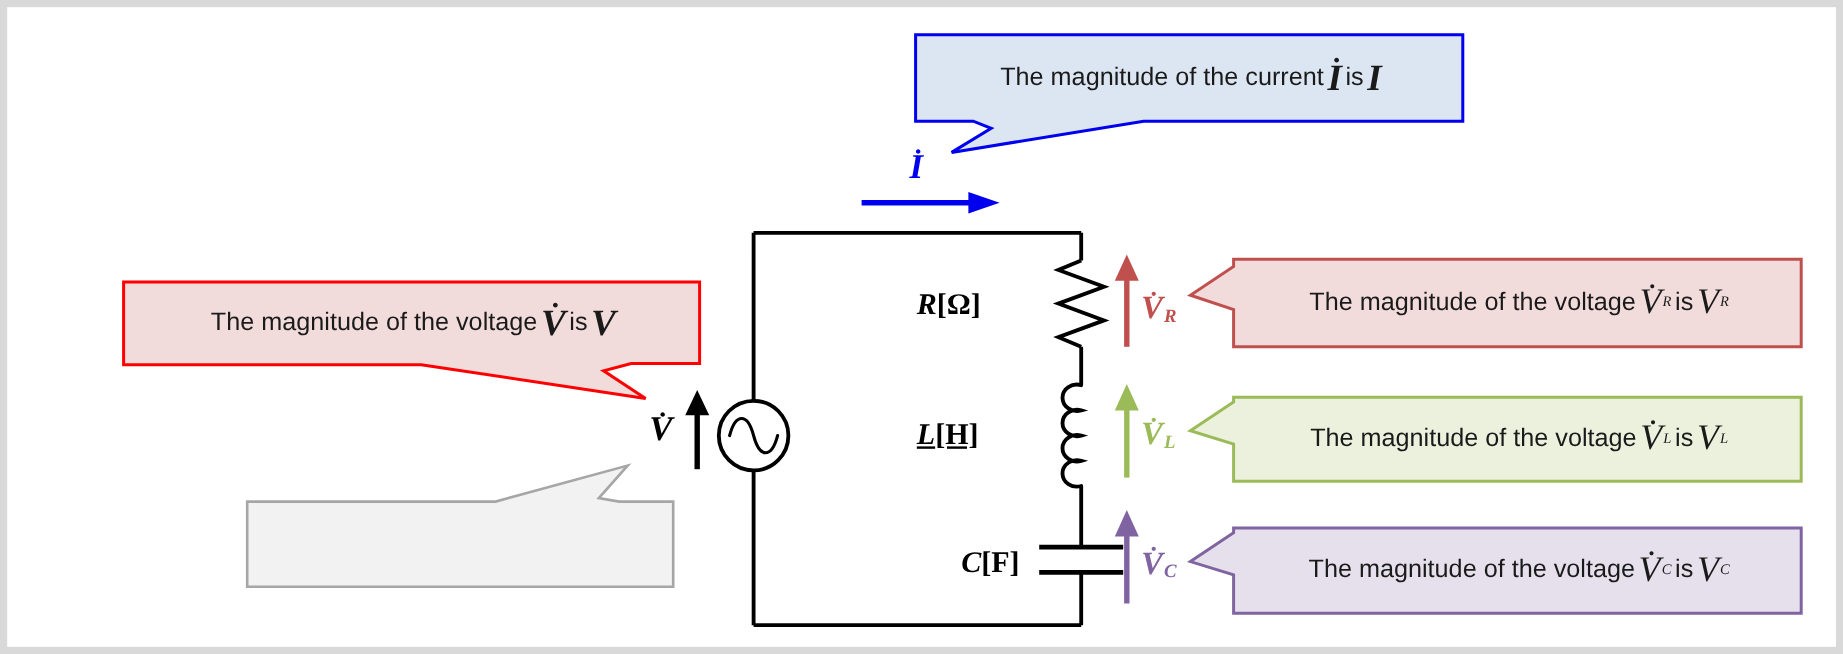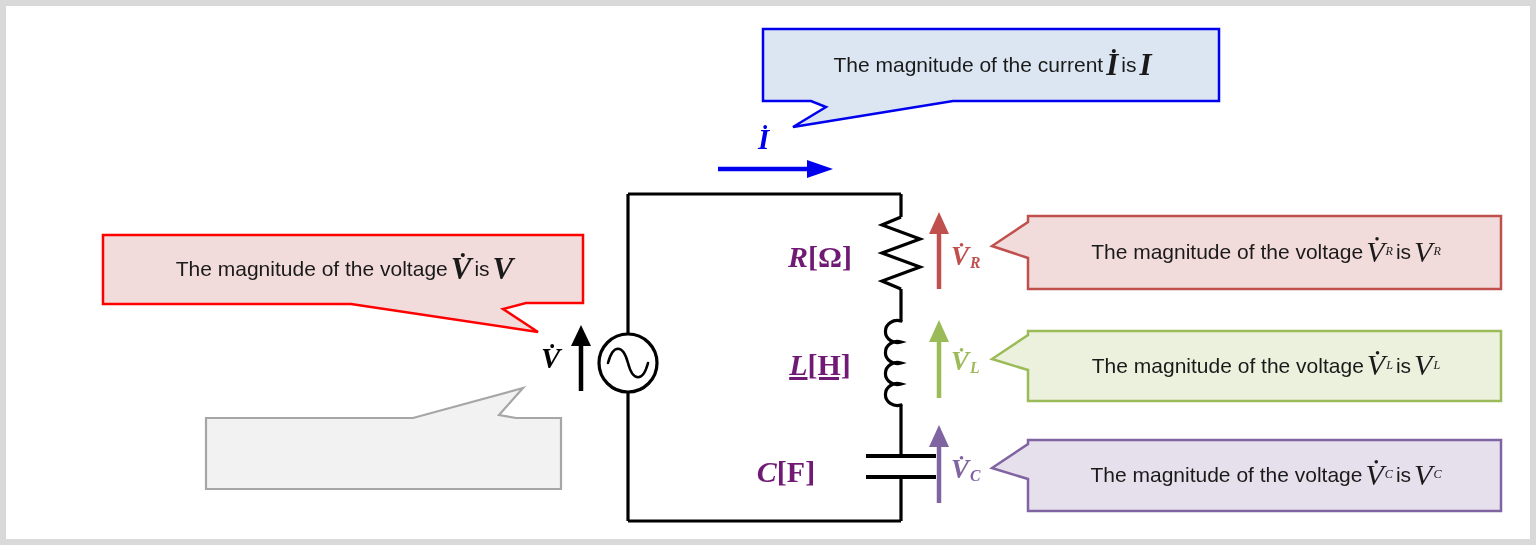--- a/index.html
+++ b/index.html
@@ -41,23 +41,23 @@
     position:absolute;font-family:"Liberation Serif", serif;
     font-style:italic;font-weight:bold;line-height:1;white-space:nowrap;
   }
   .lbl-blue{color:#0000ee;font-size:29px;}
   .lbl-black{color:#000000;font-size:29px;}
   .lbl-red{color:#c0504d;font-size:27px;}
   .lbl-green{color:#9bbb59;font-size:27px;}
   .lbl-purple{color:#8064a2;font-size:27px;}
 
   .comp{
-    position:absolute;width:112px;text-align:center;
+    position:absolute;width:112px;text-align:left;
     font-family:"Liberation Serif", serif;font-weight:bold;
-    font-size:30px;color:#701a75;line-height:1;white-space:nowrap;
+    font-size:25px;color:#000000;line-height:1;white-space:nowrap;
   }
   .comp .nm{font-style:italic;}
   .comp .un{font-style:normal;}
 
   .omega{font-family:"Liberation Serif", serif;font-style:italic;font-size:25px;padding-left:4px;}
 </style>
 </head>
 <body>
 
 <div class="canvas">
@@ -169,17 +169,17 @@
   </div>
 
   <div class="comp" style="left:758px;top:236px;">
     <span class="nm">R</span><span class="un">[Ω]</span>
   </div>
 
   <div class="comp" style="left:758px;top:344px;text-decoration:underline;">
     <span class="nm">L</span><span class="un">[H]</span>
   </div>
 
-  <div class="comp" style="left:724px;top:451px;">
+  <div class="comp" style="left:795px;top:451px;">
     <span class="nm">C</span><span class="un">[F]</span>
   </div>
 
 </div>
 
 </body></html>

